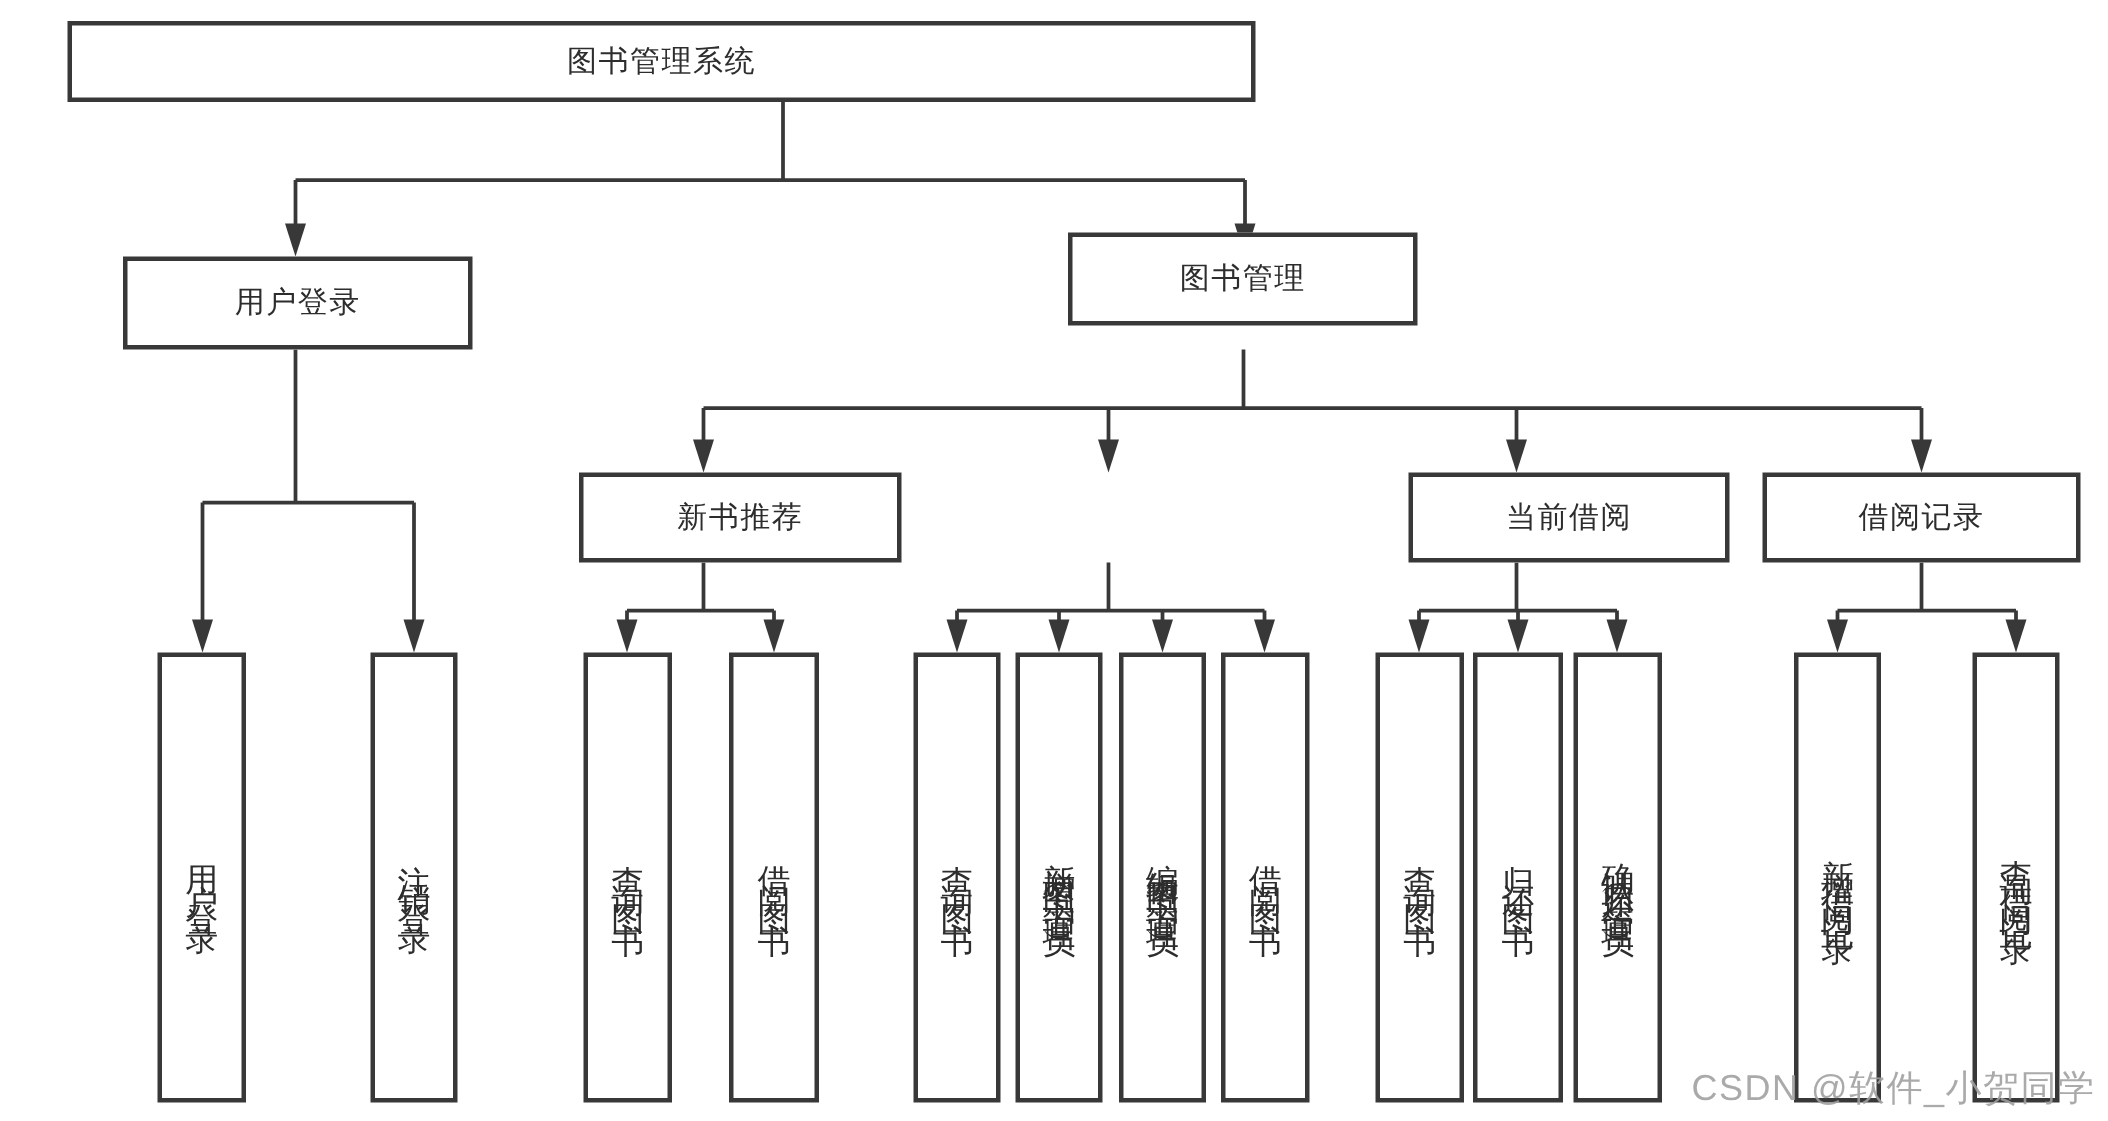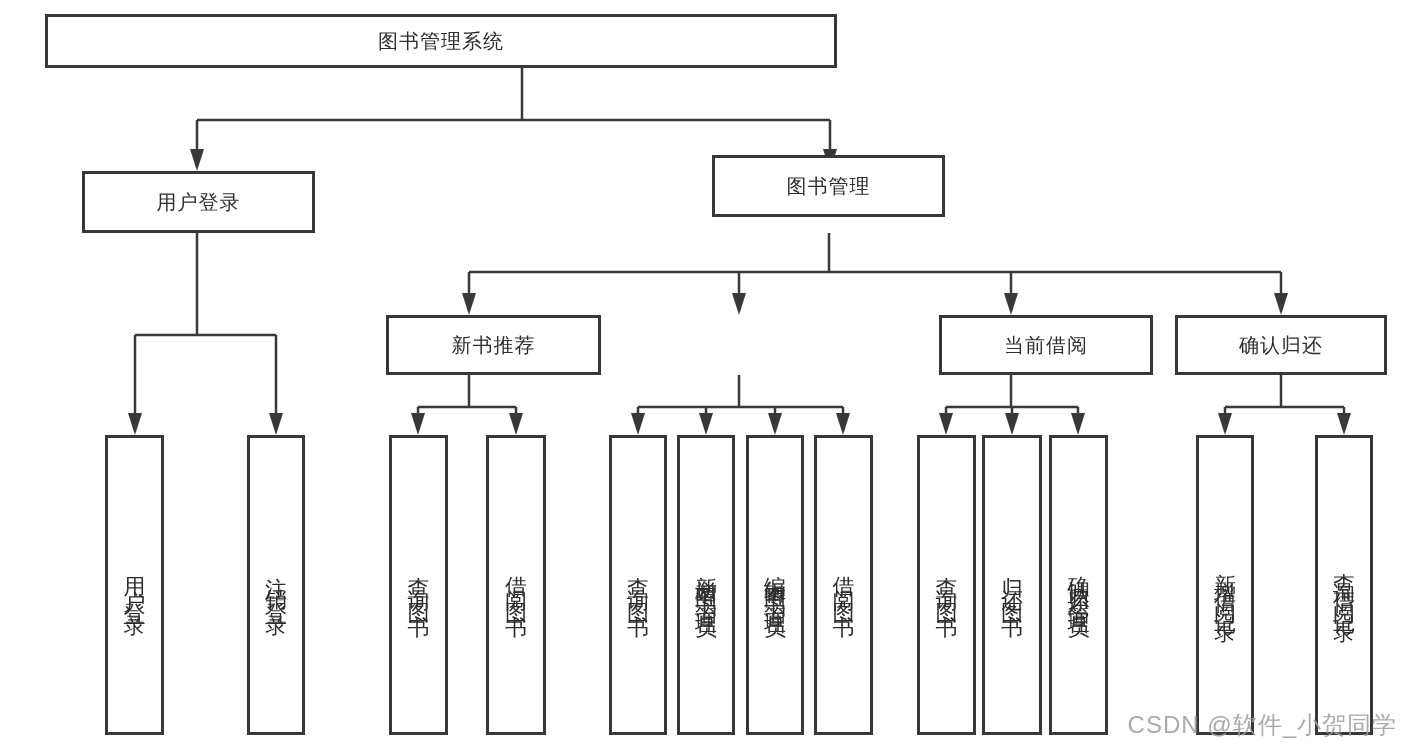--- a/index.html
+++ b/index.html
@@ -136,21 +136,21 @@
     </g>
   </svg>
 
   <div id="n-root" class="box hbox">图书管理系统</div>
 
   <div id="n-login" class="box hbox">用户登录</div>
   <div id="n-mgmt" class="box hbox">图书管理</div>
 
   <div id="n-newrec" class="box hbox">新书推荐</div>
   <div id="n-cur" class="box hbox">当前借阅</div>
-  <div id="n-rec" class="box hbox">确认归还</div>
+  <div id="n-rec" class="box hbox">借阅记录</div>
 
   <div id="l-a1" class="box vbox leaf">用户登录</div>
   <div id="l-a2" class="box vbox leaf">注销登录</div>
 
   <div id="l-b1" class="box vbox leaf">查询图书</div>
   <div id="l-b2" class="box vbox leaf">借阅图书</div>
 
   <div id="l-c1" class="box vbox leaf">查询图书</div>
   <div id="l-c2" class="box vbox leaf tight">新增图书（管理员）</div>
   <div id="l-c3" class="box vbox leaf tight">编辑图书（管理员）</div>

